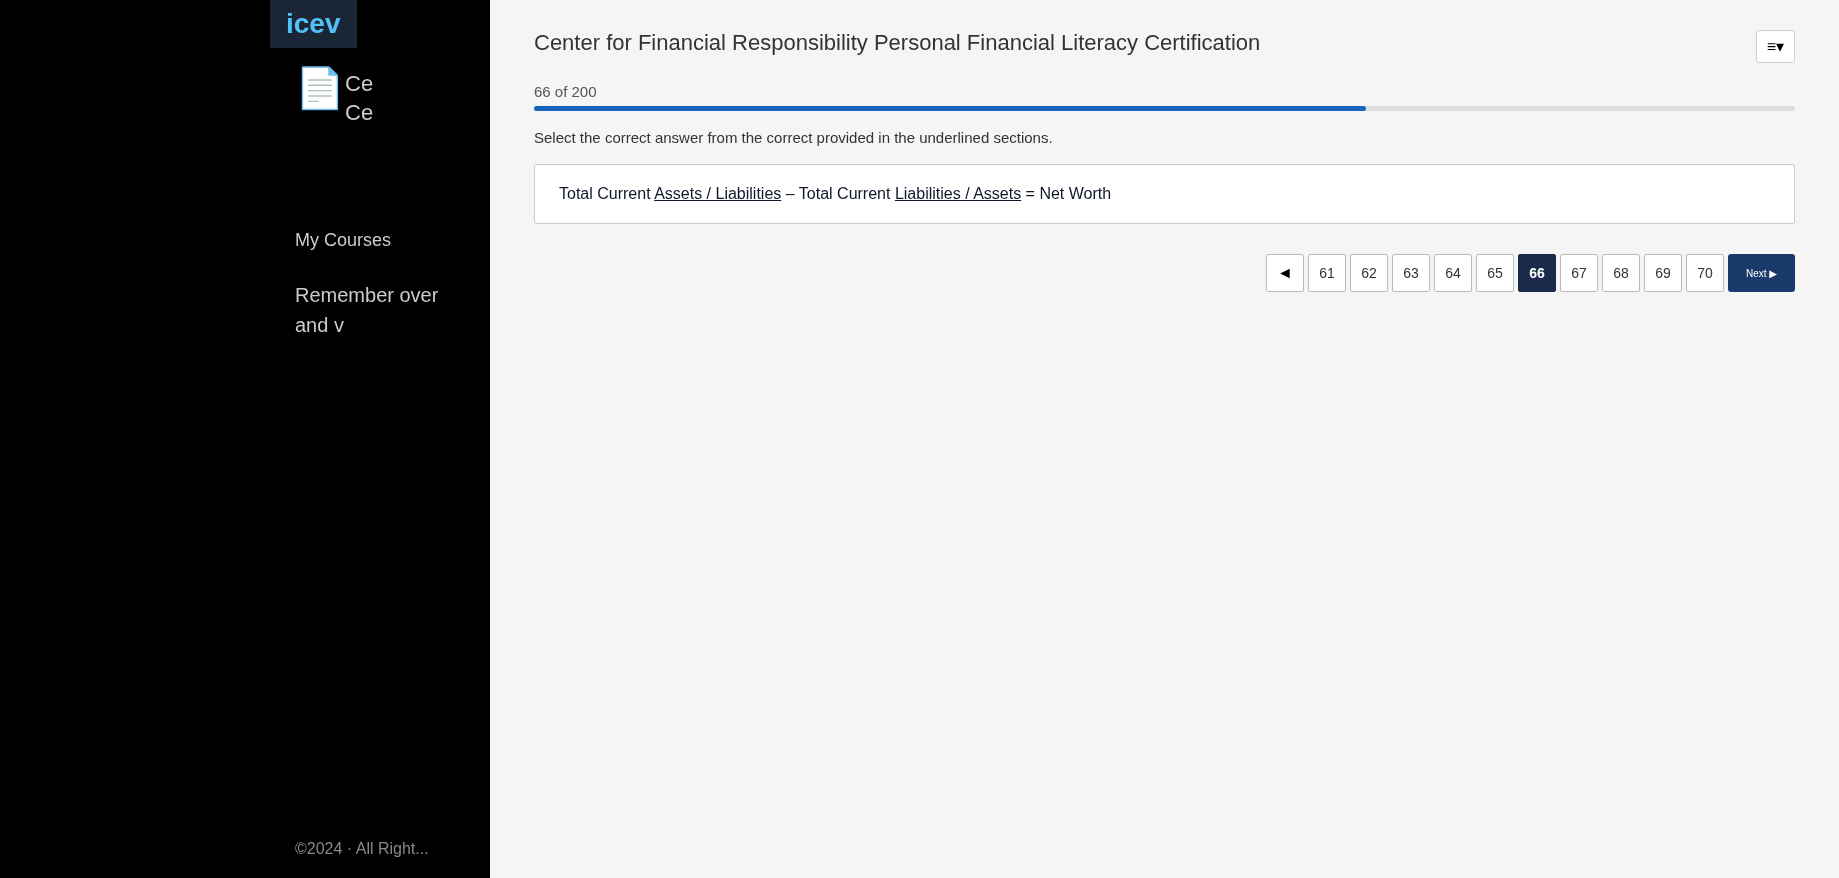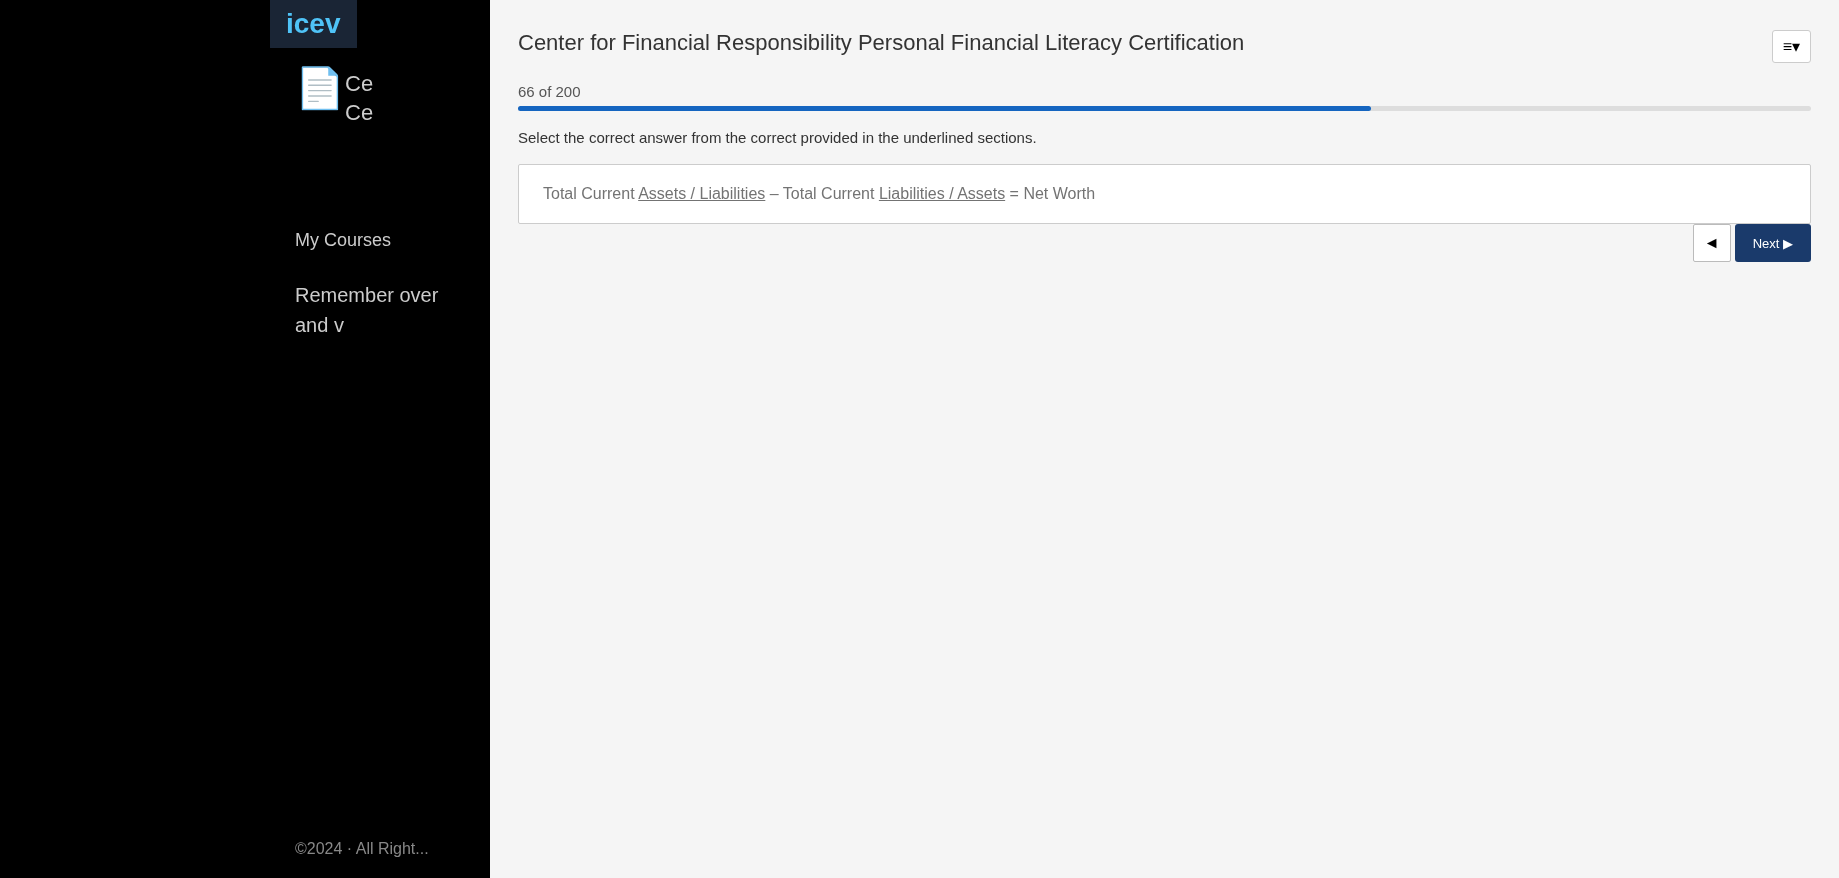--- a/index.html
+++ b/index.html
@@ -79,21 +79,21 @@
 
     
     .main-content {
       position: absolute;
       left: 490px;
       top: 0;
       right: 0;
       bottom: 0;
       background: #f5f5f5;
       z-index: 2;
-      padding: 30px 28px;
+      padding: 30px 44px;
     }
 
     .header-row {
       display: flex;
       align-items: flex-start;
       justify-content: space-between;
       margin-bottom: 20px;
     }
 
     .cert-title {
@@ -141,21 +141,22 @@
       font-size: 15px;
       color: #333;
       margin-bottom: 18px;
     }
 
     .question-box {
       border: 1px solid #ccc;
       background: white;
       padding: 20px 24px;
       font-size: 16px;
-      color: #737373;
+      color: #0f172a;
+      margin-bottom: 30px;
       border-radius: 2px;
     }
 
     .question-box u {
       text-decoration: underline;
       cursor: pointer;
     }
 
     
     .nav-row {
@@ -200,21 +201,21 @@
       border-color: #1a2a4a;
       font-weight: bold;
     }
 
     .nav-next-btn {
       background: #1a3a6b;
       color: white;
       border: none;
       padding: 0 18px;
       height: 38px;
-      font-size: 13px;
+      font-size: 10px;
       cursor: pointer;
       border-radius: 3px;
       display: flex;
       align-items: center;
       gap: 6px;
       font-weight: 500;
     }
   </style>
 </head>
 <body>
@@ -247,17 +248,29 @@
 
   <div class="instruction-text">Select the correct answer from the correct provided in the underlined sections.</div>
 
   <div class="question-box">
     <span>Total Current </span><u>Assets / Liabilities</u><span> – Total Current </span><u>Liabilities / Assets</u><span> = Net Worth</span>
   </div>
 
   <div class="nav-row">
     <button class="nav-prev-btn">◄</button>
 
+    <div id="page-buttons-container" style="display: flex; gap: 4px;">
+        <button class="nav-page-btn">61</button>
+        <button class="nav-page-btn">62</button>
+        <button class="nav-page-btn">63</button>
+        <button class="nav-page-btn">64</button>
+        <button class="nav-page-btn">65</button>
+        <button class="nav-page-btn active">66</button>
+        <button class="nav-page-btn">67</button>
+        <button class="nav-page-btn">68</button>
+        <button class="nav-page-btn">69</button>
+        <button class="nav-page-btn">70</button>
+      </div>
 
     <button class="nav-next-btn">Next ▶</button>
   </div>
 
 </div>
 
 </body></html>

